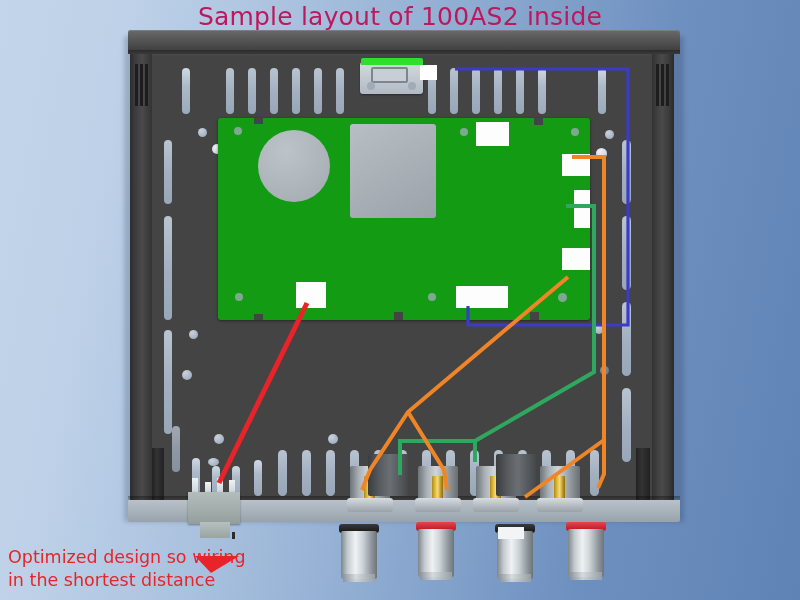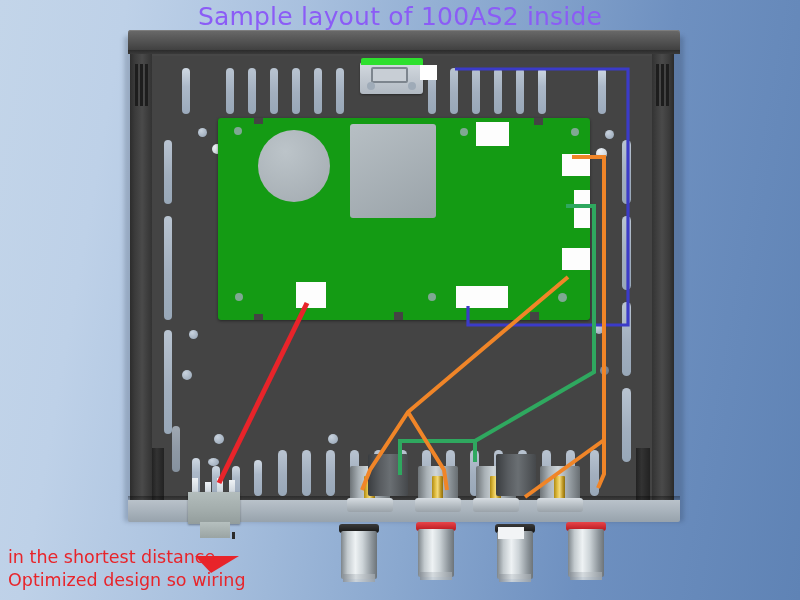--- a/index.html
+++ b/index.html
@@ -8,21 +8,21 @@
     width:800px;height:600px;overflow:hidden;position:relative;
     font-family:"DejaVu Sans","Liberation Sans",sans-serif;
     background:linear-gradient(100deg,#c3d5e9 0%,#bed1e8 14%,#a8c0de 34%,#8aa8cf 55%,#6e90c0 75%,#5f83b5 100%);
   }
   #stage{position:absolute;left:0;top:0;width:800px;height:600px;}
   .abs{position:absolute;}
 
   
   #title{
     left:0;top:2px;width:800px;text-align:center;
-    font-size:25px;color:#8b5cf6;letter-spacing:.2px;
+    font-size:25px;color:#be185d;letter-spacing:.2px;
     font-family:"DejaVu Sans","Liberation Sans",sans-serif;
   }
 
   
   .note{color:#e8242a;font-size:17.5px;line-height:23px;font-weight:400;}
   #note-left{left:8px;top:546px;text-align:left;}
   #note-right{left:630px;top:546px;text-align:left;}
 
   
   #chassis-shadow{left:124px;top:36px;width:560px;height:486px;background:rgba(30,45,70,.22);filter:blur(2px);border-radius:3px;}
@@ -322,17 +322,17 @@
     <polyline points="408,412 444,470 447,490" fill="none" stroke="#f08528" stroke-width="4" stroke-linejoin="miter"></polyline>
 
     <line x1="307" y1="303" x2="219" y2="483" stroke="#e8242a" stroke-width="5" stroke-linecap="butt"></line>
   </svg>
 
   <svg class="abs" id="red-wedge" width="44" height="18" viewBox="0 0 44 18">
     <polygon points="0,0 44,0 16,17" fill="#e8242a"></polygon>
   </svg>
 
   <div class="abs note" id="note-left">
+    <div>Optimized design so wiring</div>
     <div>in the shortest distance</div>
-    <div>Optimized design so wiring</div>
   </div>
 
 </div>
 
 </body></html>

